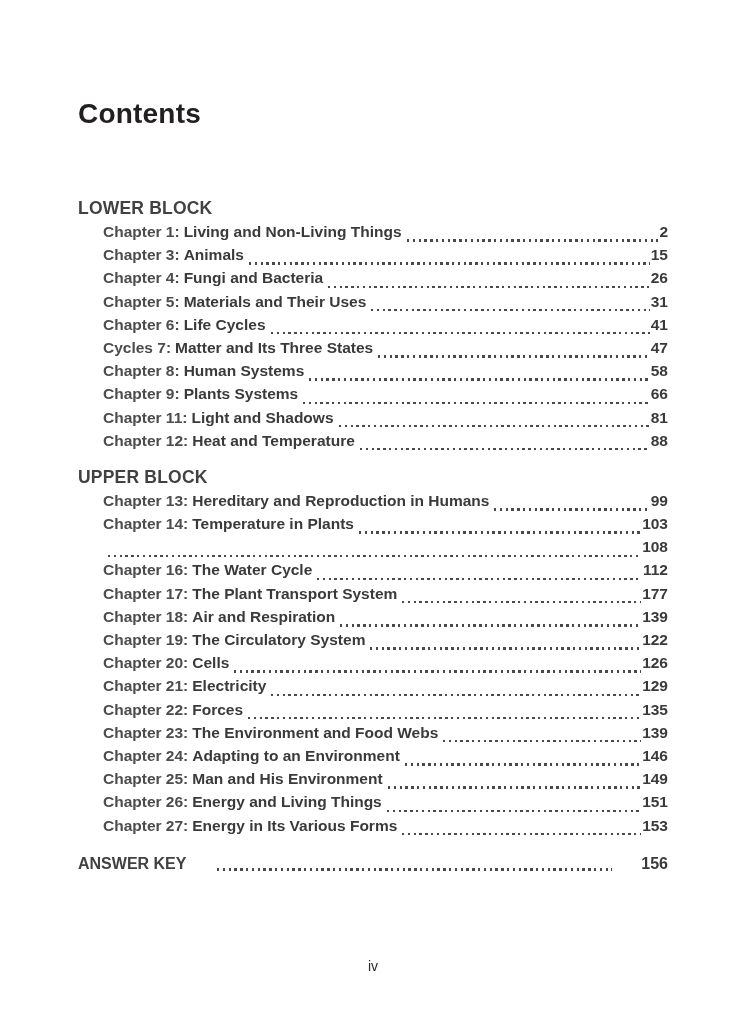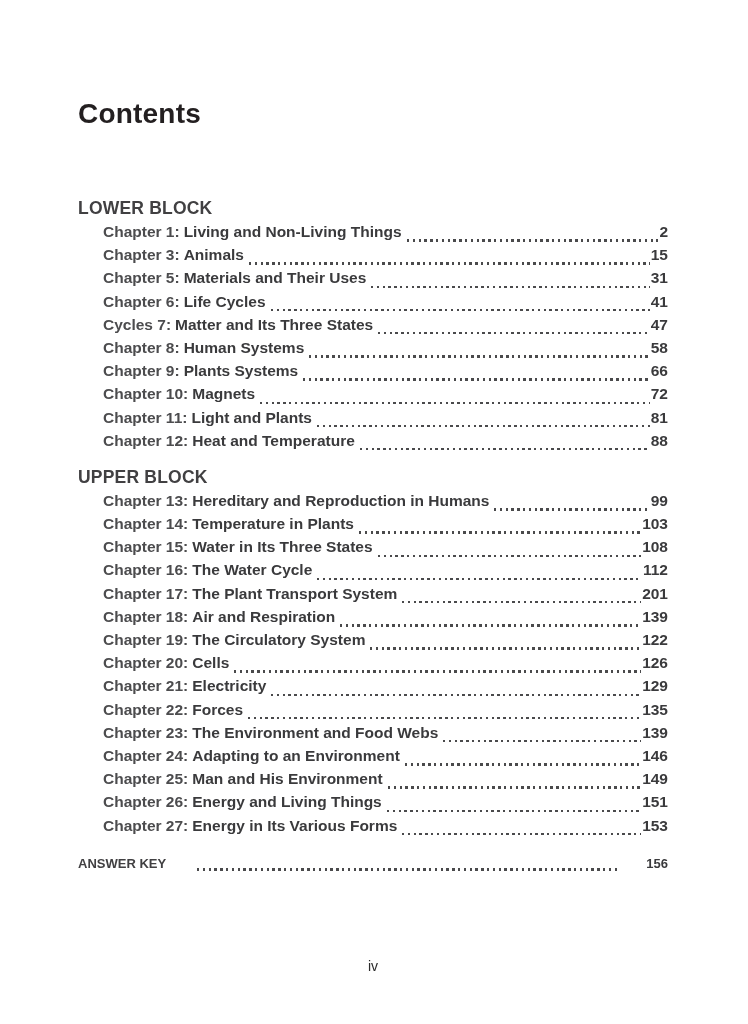--- a/index.html
+++ b/index.html
@@ -46,21 +46,21 @@
     margin: 0 1px 4.5px 5px;
     background-image: repeating-linear-gradient(
       to right,
       var(--dot-color, #4a4a4c) 0, var(--dot-color, #4a4a4c) 2.4px,
       transparent 2.4px, transparent 5.8px);
   }
   .pagenum { font-weight: 700; color: #3a3a3c; white-space: nowrap; }
   .answer-key {
     display: flex; align-items: baseline;
     margin-top: 12px;
-    font-size: 13px; line-height: 24px;
+    font-size: 16px; line-height: 24px;
     color: var(--text-color, #414042);
     gap: 22px;
   }
   .answer-key .ak-label, .answer-key .ak-page { font-weight: 700; }
   .answer-key .leader { margin: 0 7px 5px 9px; }
   .footer {
     position: absolute; bottom: 50px; left: 0; right: 2px;
     text-align: center;
     font-size: 14px; line-height: 16px;
     color: #2b2b2b;
@@ -80,20 +80,25 @@
             <span class="entry-label"><span class="prefix">Chapter 1:</span><span class="ctitle">Living and Non-Living Things</span></span>
             <span class="leader"></span>
             <span class="pagenum">2</span>
           </div>
           <div class="toc-row">
             <span class="entry-label"><span class="prefix">Chapter 3:</span><span class="ctitle">Animals</span></span>
             <span class="leader"></span>
             <span class="pagenum">15</span>
           </div>
           <div class="toc-row">
+            <span class="entry-label"><span class="prefix">Chapter 4:</span><span class="ctitle">Fungi and Bacteria</span></span>
+            <span class="leader"></span>
+            <span class="pagenum">26</span>
+          </div>
+          <div class="toc-row">
             <span class="entry-label"><span class="prefix">Chapter 5:</span><span class="ctitle">Materials and Their Uses</span></span>
             <span class="leader"></span>
             <span class="pagenum">31</span>
           </div>
           <div class="toc-row">
             <span class="entry-label"><span class="prefix">Chapter 6:</span><span class="ctitle">Life Cycles</span></span>
             <span class="leader"></span>
             <span class="pagenum">41</span>
           </div>
           <div class="toc-row">
@@ -105,26 +110,21 @@
             <span class="entry-label"><span class="prefix">Chapter 8:</span><span class="ctitle">Human Systems</span></span>
             <span class="leader"></span>
             <span class="pagenum">58</span>
           </div>
           <div class="toc-row">
             <span class="entry-label"><span class="prefix">Chapter 9:</span><span class="ctitle">Plants Systems</span></span>
             <span class="leader"></span>
             <span class="pagenum">66</span>
           </div>
           <div class="toc-row">
-            <span class="entry-label"><span class="prefix">Chapter 10:</span><span class="ctitle">Magnets</span></span>
-            <span class="leader"></span>
-            <span class="pagenum">72</span>
-          </div>
-          <div class="toc-row">
-            <span class="entry-label"><span class="prefix">Chapter 11:</span><span class="ctitle">Light and Plants</span></span>
+            <span class="entry-label"><span class="prefix">Chapter 11:</span><span class="ctitle">Light and Shadows</span></span>
             <span class="leader"></span>
             <span class="pagenum">81</span>
           </div>
           <div class="toc-row">
             <span class="entry-label"><span class="prefix">Chapter 12:</span><span class="ctitle">Heat and Temperature</span></span>
             <span class="leader"></span>
             <span class="pagenum">88</span>
           </div>
         </div>
       </div>
@@ -135,33 +135,32 @@
             <span class="entry-label"><span class="prefix">Chapter 13:</span><span class="ctitle">Hereditary and Reproduction in Humans</span></span>
             <span class="leader"></span>
             <span class="pagenum">99</span>
           </div>
           <div class="toc-row">
             <span class="entry-label"><span class="prefix">Chapter 14:</span><span class="ctitle">Temperature in Plants</span></span>
             <span class="leader"></span>
             <span class="pagenum">103</span>
           </div>
           <div class="toc-row">
-            <span class="entry-label"><span class="prefix">Chapter 15:</span><span class="ctitle">Water in Its Three States</span></span>
             <span class="leader"></span>
             <span class="pagenum">108</span>
           </div>
           <div class="toc-row">
             <span class="entry-label"><span class="prefix">Chapter 16:</span><span class="ctitle">The Water Cycle</span></span>
             <span class="leader"></span>
             <span class="pagenum">112</span>
           </div>
           <div class="toc-row">
             <span class="entry-label"><span class="prefix">Chapter 17:</span><span class="ctitle">The Plant Transport System</span></span>
             <span class="leader"></span>
-            <span class="pagenum">201</span>
+            <span class="pagenum">177</span>
           </div>
           <div class="toc-row">
             <span class="entry-label"><span class="prefix">Chapter 18:</span><span class="ctitle">Air and Respiration</span></span>
             <span class="leader"></span>
             <span class="pagenum">139</span>
           </div>
           <div class="toc-row">
             <span class="entry-label"><span class="prefix">Chapter 19:</span><span class="ctitle">The Circulatory System</span></span>
             <span class="leader"></span>
             <span class="pagenum">122</span>

